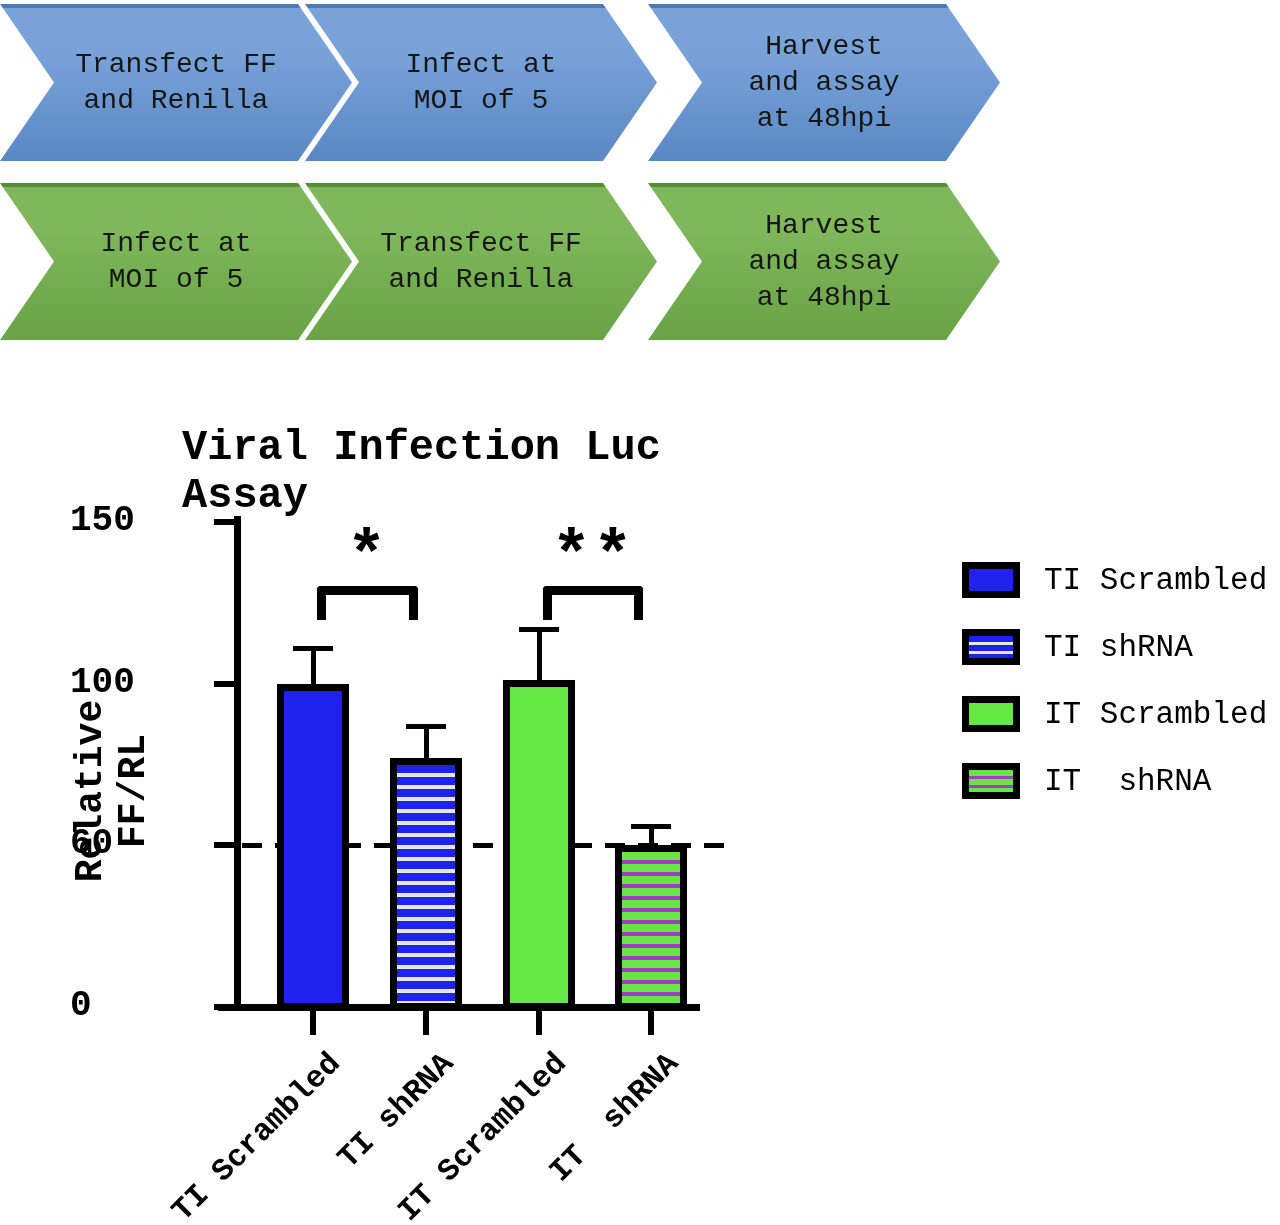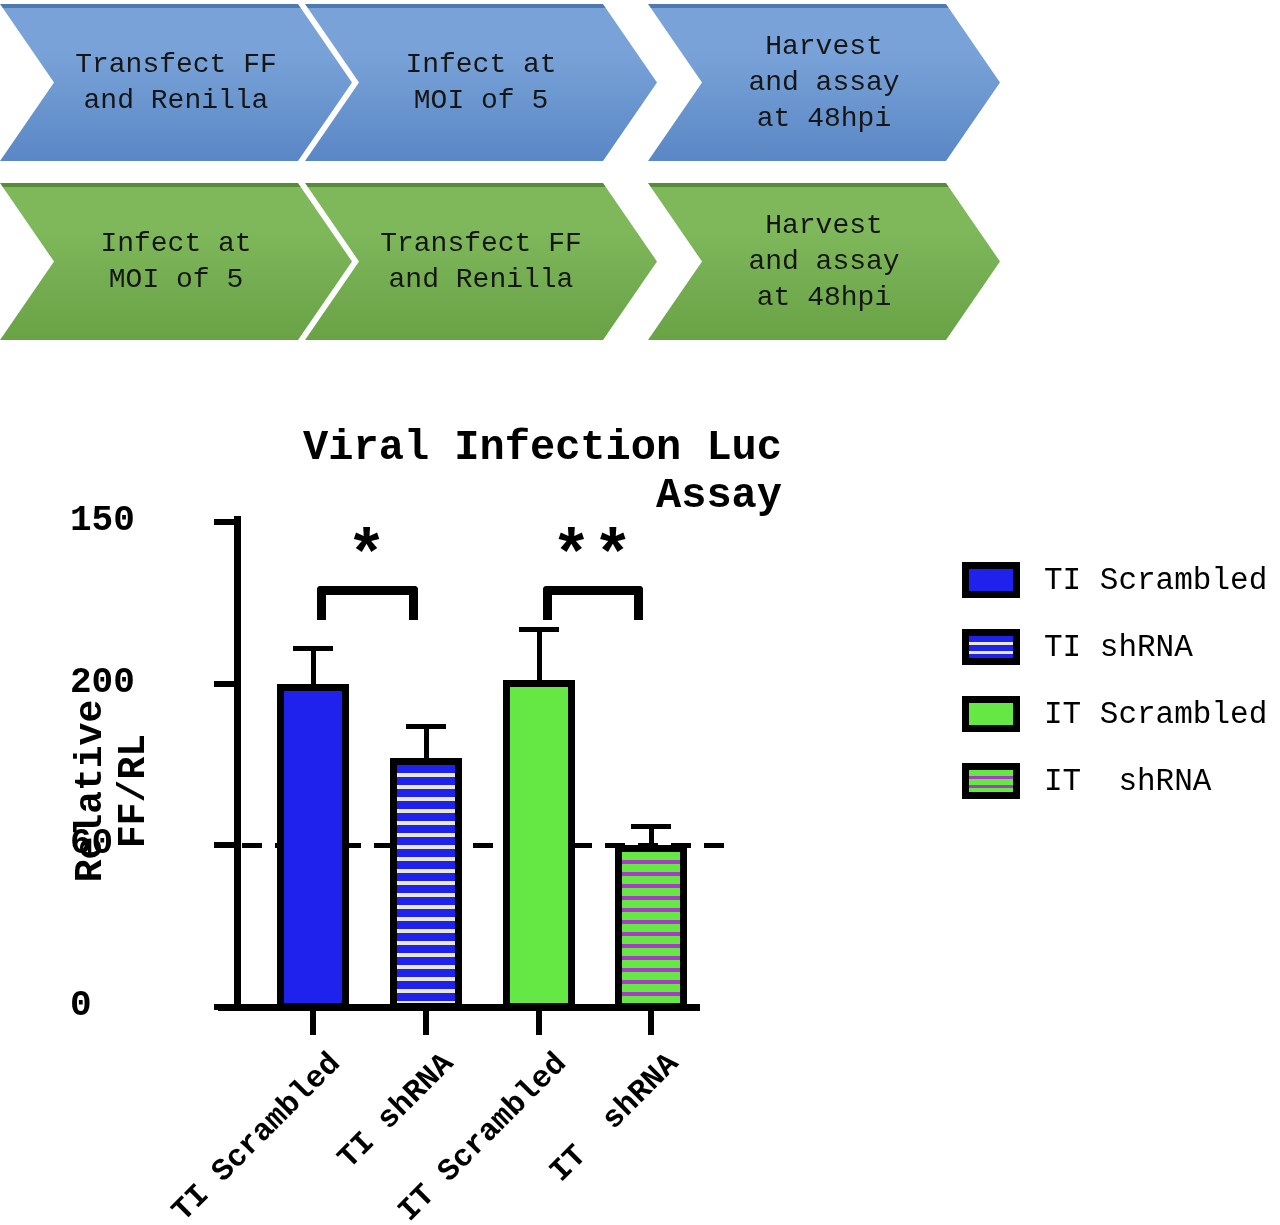--- a/index.html
+++ b/index.html
@@ -19,21 +19,21 @@
   .xlabel{position:absolute;width:280px;text-align:right;font-weight:700;font-size:31px;color:#000;
           white-space:pre;transform:rotate(-45deg);transform-origin:100% 0%;}
   .dashline{position:absolute;height:5px;z-index:1;}
   .bracket{position:absolute;border:9px solid #000;border-bottom:none;box-sizing:border-box;
            border-radius:4px 4px 0 0;z-index:3;}
   .sig{position:absolute;text-align:center;font-weight:700;font-size:66px;color:#000;z-index:3;
        letter-spacing:2px;}
   .legend-item{position:absolute;display:flex;align-items:center;}
   .legend-swatch{width:58px;height:36px;border:7px solid #000;box-sizing:border-box;flex:none;}
   .legend-label{margin-left:24px;font-size:31px;color:#000;white-space:pre;}
-  #chart-title{position:absolute;left:182px;top:424px;width:600px;text-align:right;
+  #chart-title{position:absolute;left:182px;top:424px;width:600px;text-align:left;
                font-weight:700;font-size:42px;color:#000;}
   #y-axis-label{position:absolute;left:-38px;top:748px;width:300px;text-align:center;
                 transform:rotate(-90deg);font-weight:700;font-size:38px;color:#000;}
 </style>
 </head>
 <body>
 
 <div id="canvas">
   <div id="workflow">
       <div class="abs" style="left: 0px; top: 4px; width: 1005px; height: 157px;">
@@ -84,21 +84,21 @@
     <div id="y-axis-label">Relative FF/RL</div>
     <div id="plot">
         <div class="dashline" style="left: 242px; top: 843.335px; width: 495px; background: repeating-linear-gradient(to right, rgb(0, 0, 0) 0px, rgb(0, 0, 0) 20px, transparent 20px, transparent 33px);"></div>
         <div class="axis-line" style="left: 234px; top: 516px; width: 7px; height: 495px;"></div>
         <div class="axis-line" style="left: 218px; top: 1004px; width: 482px; height: 7px;"></div>
         <div class="axis-line" style="left: 214px; top: 1004px; width: 20px; height: 6px;"></div>
         <div class="ytick-label" style="left: 70px; top: 985px; width: 140px;">0</div>
         <div class="axis-line" style="left: 214px; top: 842.335px; width: 20px; height: 6px;"></div>
         <div class="ytick-label" style="left: 70px; top: 823.335px; width: 140px;">60</div>
         <div class="axis-line" style="left: 214px; top: 680.67px; width: 20px; height: 6px;"></div>
-        <div class="ytick-label" style="left: 70px; top: 661.67px; width: 140px;">200</div>
+        <div class="ytick-label" style="left: 70px; top: 661.67px; width: 140px;">100</div>
         <div class="axis-line" style="left: 214px; top: 519.005px; width: 20px; height: 6px;"></div>
         <div class="ytick-label" style="left: 70px; top: 500.005px; width: 140px;">150</div>
         <div class="errbar-v" style="left: 311px; top: 648.104px; height: 35.5663px;"></div>
         <div class="errbar-cap" style="left: 293px; top: 646.104px; width: 40px;"></div>
         <div class="bar" style="left: 277px; top: 683.67px; width: 72px; height: 326.33px; background: rgb(31, 34, 236);"></div>
         <div class="xtick" style="left: 310px; top: 1011px; height: 24px;"></div>
         <div class="xlabel" style="left: 43px; top: 1046px;">TI Scrambled</div>
         <div class="errbar-v" style="left: 424px; top: 725.703px; height: 32.333px;"></div>
         <div class="errbar-cap" style="left: 406px; top: 723.703px; width: 40px;"></div>
         <div class="bar" style="left: 390px; top: 758.036px; width: 72px; height: 251.964px; background: repeating-linear-gradient(rgb(31, 34, 236) 0px, rgb(31, 34, 236) 8px, rgb(233, 233, 201) 8px, rgb(233, 233, 201) 12px);"></div>

